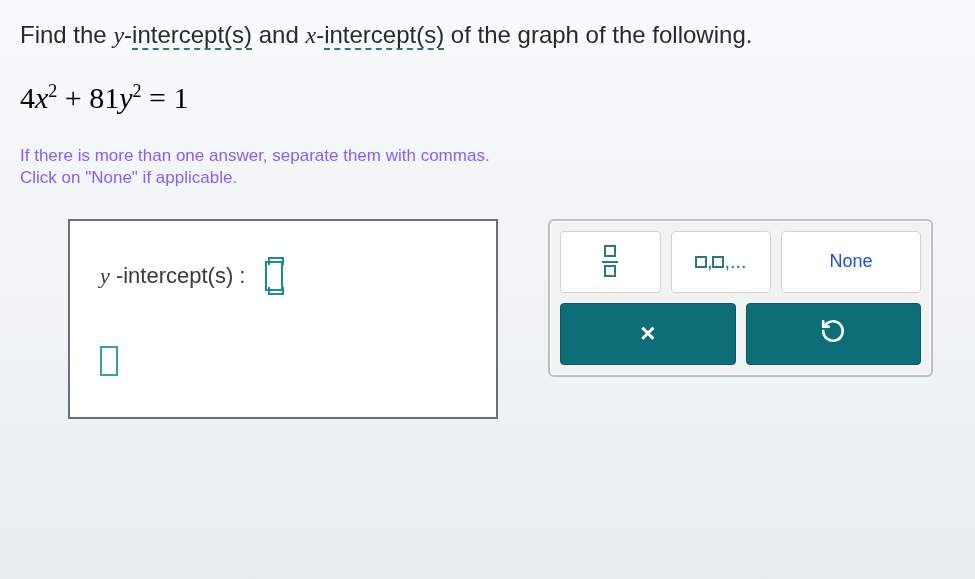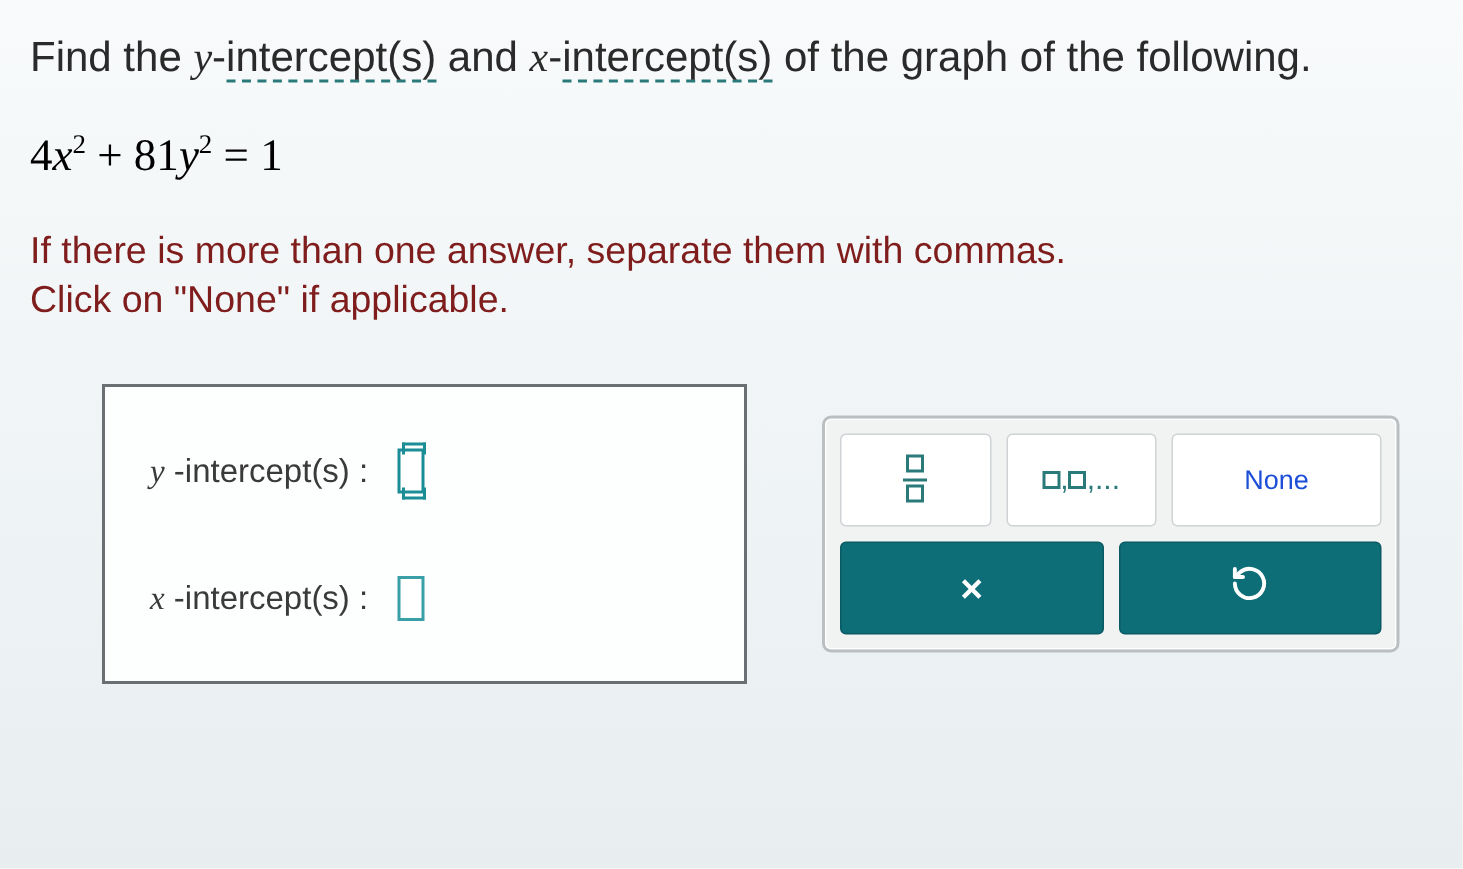--- a/index.html
+++ b/index.html
@@ -6,48 +6,48 @@
     body {
       width: 975px;
       height: 579px;
       background: linear-gradient(180deg, #f8fafb 0%, #e8eef0 100%);
       font-family: Verdana, Geneva, sans-serif;
       color: #333;
       padding: 18px 20px;
       overflow: hidden;
     }
     .question-line {
-      font-size: 28px;
+      font-size: 24px;
       color: #2a2a2a;
       margin-bottom: 28px;
       line-height: 1.4;
     }
     .term-link {
       color: #2a2a2a;
       border-bottom: 2px dashed #2a7a7a;
       cursor: help;
     }
     .var-italic { font-style: italic; font-family: Georgia, 'Times New Roman', serif; }
     .equation {
       font-family: Georgia, 'Times New Roman', serif;
       font-size: 30px;
       margin-bottom: 30px;
       color: #000;
     }
     .equation .sup { font-size: 18px; vertical-align: super; }
     .instructions {
-      font-size: 25px;
-      color: #7f1d1d;
-      margin-bottom: 40px;
+      font-size: 17px;
+      color: #8b5cf6;
+      margin-bottom: 30px;
       line-height: 1.3;
     }
     .work-row {
       display: flex;
       gap: 50px;
-      align-items: center;
+      align-items: flex-start;
       padding-left: 48px;
     }
     .answer-panel {
       border: 2px solid #6a6f73;
       background: #fdfefe;
       padding: 28px 30px;
       width: 430px;
       height: 200px;
       display: flex;
       flex-direction: column;
@@ -149,23 +149,20 @@
 
 <div class="work-row">
   <div class="answer-panel">
     <div class="int-row">
       <span>
         <span class="lab">y</span><span> -intercept(s) :</span>
       </span>
       <span class="answer-slot active"></span>
     </div>
     <div class="int-row">
-      <span>
-        <span class="lab">x</span><span> -intercept(s) :</span>
-      </span>
       <span class="answer-slot"></span>
     </div>
   </div>
 
   <div class="keypad">
     <div class="key-row">
       <div class="key">
         <span class="frac">
           <span class="num"><span class="sq"></span></span>
           <span class="den"><span class="sq"></span></span>

